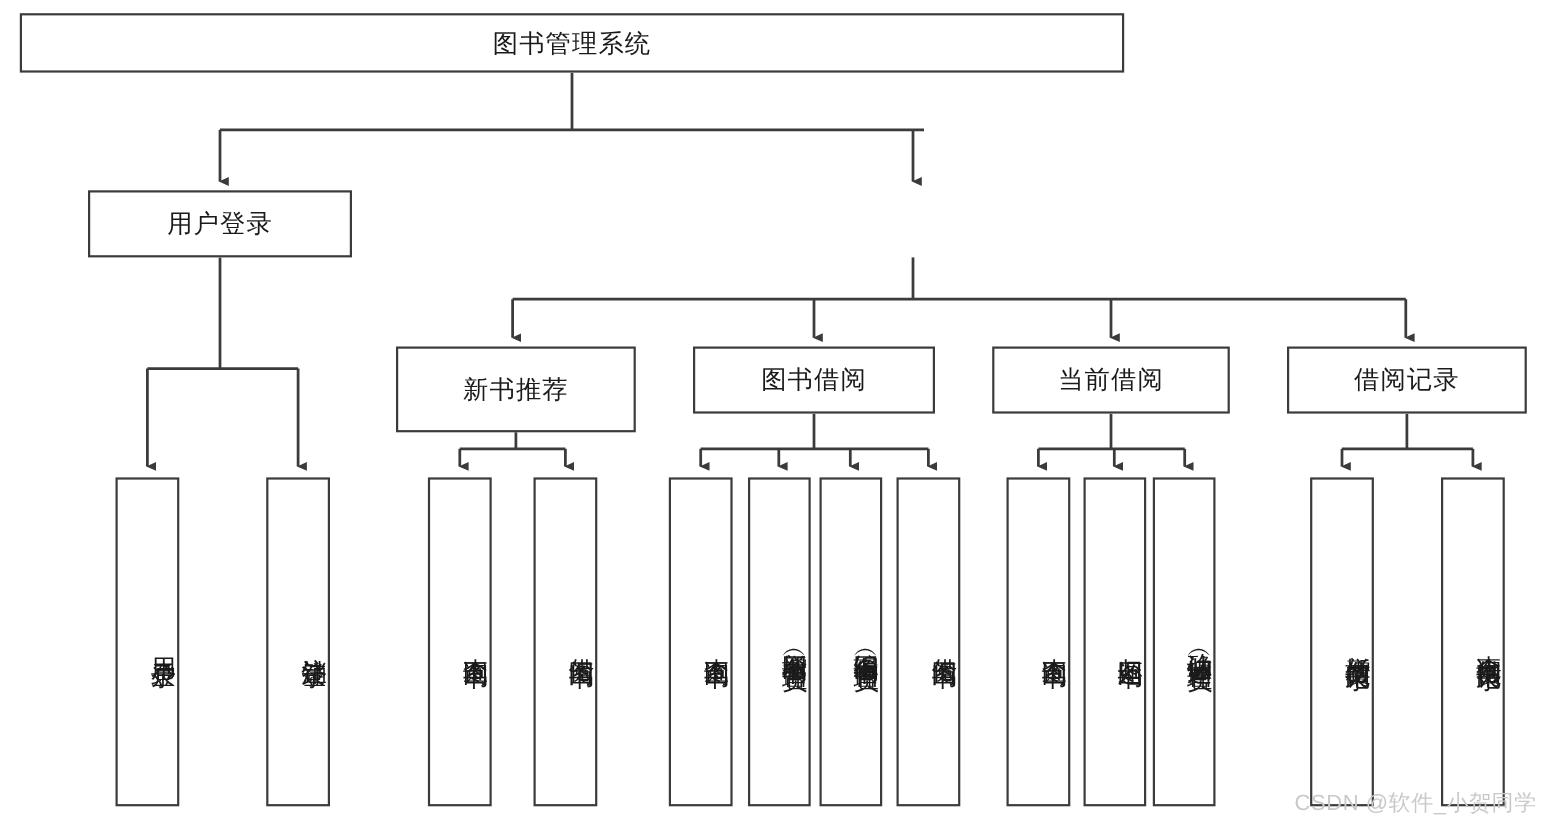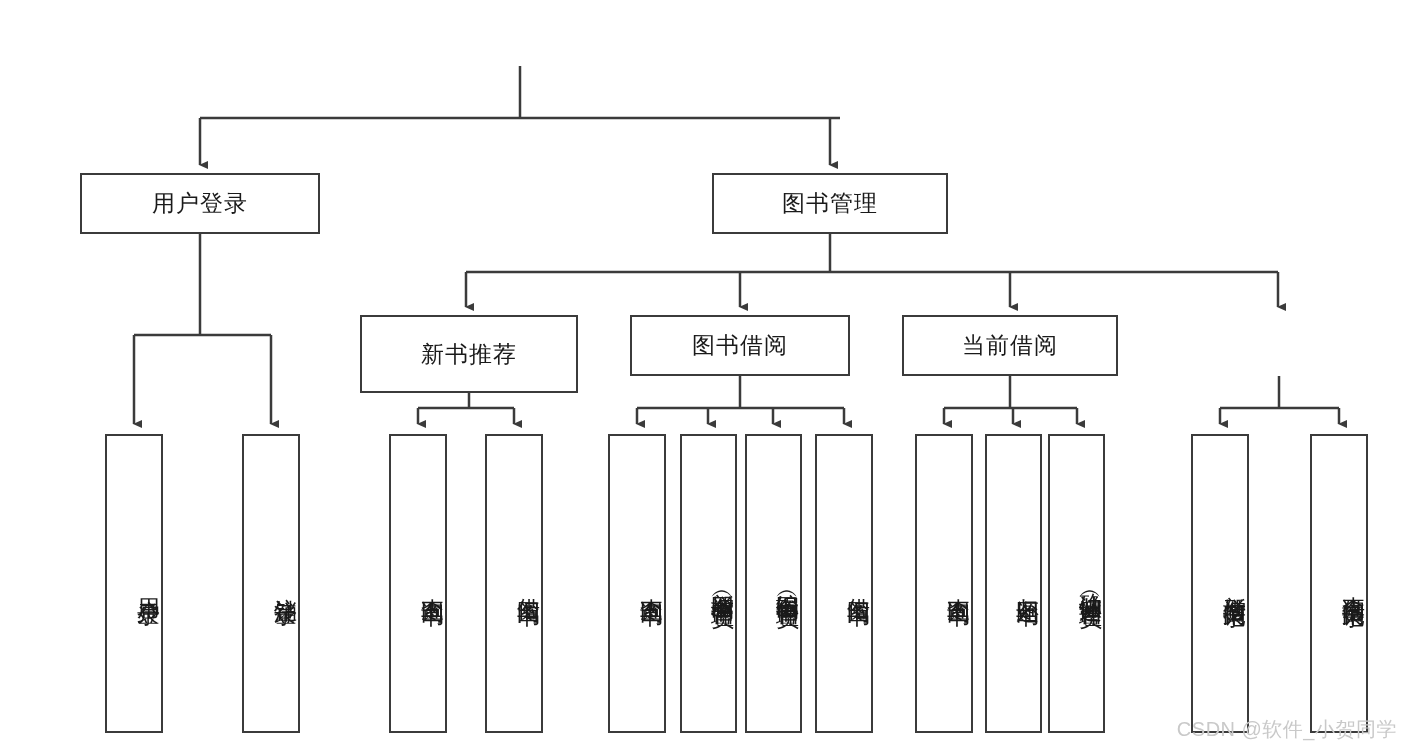--- a/index.html
+++ b/index.html
@@ -114,36 +114,39 @@
       <path d="M1013,408 L1013,424" marker-end="url(#arw)"></path>
       <path d="M1077,408 L1077,424" marker-end="url(#arw)"></path>
 
       <path d="M1279,376 L1279,408"></path>
       <path d="M1220,408 L1339,408"></path>
       <path d="M1220,408 L1220,424" marker-end="url(#arw)"></path>
       <path d="M1339,408 L1339,424" marker-end="url(#arw)"></path>
     </g>
   </svg>
 
+  <div class="node horiz" style="left:18px; top:12px; width:1004px; height:54px;">
+    <span>图书管理系统</span>
+  </div>
 
   <div class="node horiz" style="left:80px; top:173px; width:240px; height:61px;">
     <span>用户登录</span>
-  </div>
-  <div class="node horiz" style="left:712px; top:173px; width:236px; height:61px;">
-    <span>图书管理</span>
   </div>
 
   <div class="node horiz" style="left:360px; top:315px; width:218px; height:78px;">
     <span>新书推荐</span>
   </div>
   <div class="node horiz" style="left:902px; top:315px; width:216px; height:61px;">
     <span>当前借阅</span>
   </div>
   <div class="node horiz" style="left:630px; top:315px; width:220px; height:61px;">
     <span>图书借阅</span>
+  </div>
+  <div class="node horiz" style="left:1170px; top:315px; width:218px; height:61px;">
+    <span>借阅记录</span>
   </div>
 
   <div class="node vert" style="left:105px; top:434px; width:58px; height:299px;">
     <span class="vtext">用户登录</span>
   </div>
   <div class="node vert" style="left:242px; top:434px; width:58px; height:299px;">
     <span class="vtext">注销登录</span>
   </div>
 
   <div class="node vert" style="left:389px; top:434px; width:58px; height:299px;">

